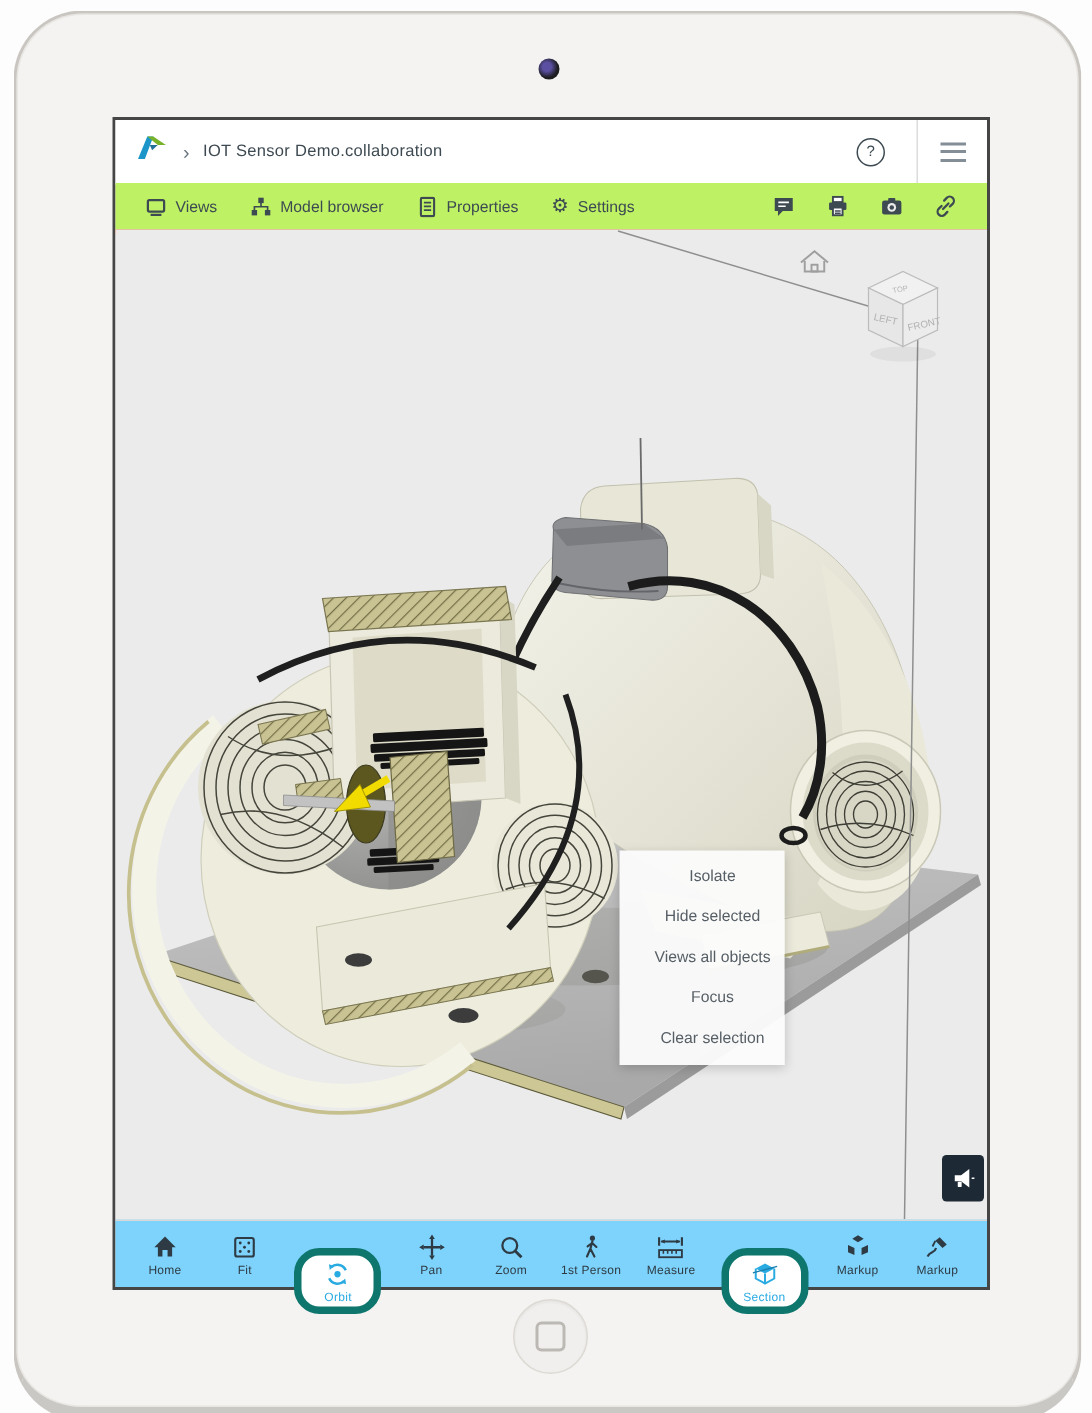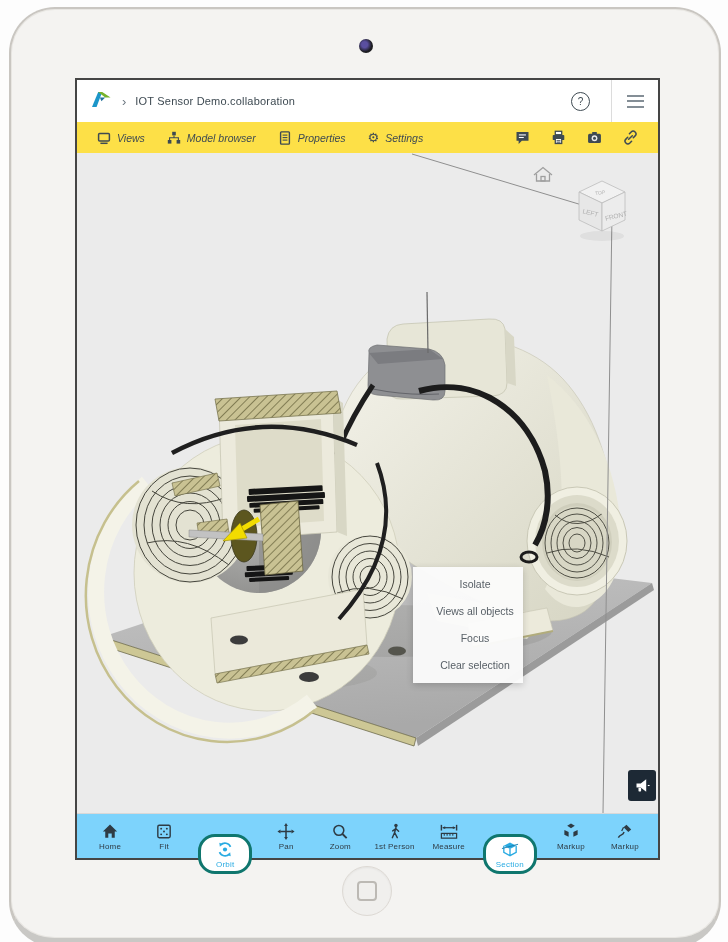--- a/index.html
+++ b/index.html
@@ -19,39 +19,39 @@
   
   .app-header{position:absolute;left:0;top:0;width:100%;height:42px;background:#fff;border-bottom:1px solid #e3e3e3;display:flex;align-items:center;}
   .logo{margin-left:15px;flex:0 0 auto;}
   .crumb-chev{color:#6b7680;font-size:13px;margin:0 9px 0 10px;}
   .doc-title{font-size:11px;color:#3e4a52;letter-spacing:.2px;}
   .header-right{margin-left:auto;display:flex;align-items:center;height:100%;}
   .help-circle{width:17px;height:17px;border:1.3px solid #3e4a52;border-radius:50%;display:flex;align-items:center;justify-content:center;font-size:10px;color:#3e4a52;margin-right:21px;}
   .menu-burger{width:46px;height:100%;border-left:1px solid #dcdcdc;display:flex;flex-direction:column;align-items:center;justify-content:center;gap:3.5px;}
   .menu-burger span{display:block;width:17px;height:2px;background:#848e96;}
   
-  .app-toolbar{position:absolute;left:0;top:42px;width:100%;height:31px;background:#fde047;border-bottom:3px solid #ef4444;display:flex;align-items:center;font-style:italic;}
+  .app-toolbar{position:absolute;left:0;top:42px;width:100%;height:31px;background:#bef264;border-bottom:3px solid #ef4444;display:flex;align-items:center;}
   .tb-item{display:flex;align-items:center;gap:6px;margin-left:22px;font-size:10.5px;color:#3e4a52;}
   .tb-item:first-child{margin-left:20px;}
   .tb-right{margin-left:auto;display:flex;align-items:center;gap:21px;margin-right:20px;}
   .uni{font-family:"DejaVu Sans",sans-serif;font-size:13px;color:#3e4a52;line-height:1;}
   
   .viewer{position:absolute;left:0;top:73px;width:581px;height:660px;background:#ebebeb;overflow:hidden;}
   .viewer svg.scene{position:absolute;left:0;top:0;}
   
   .context-menu{position:absolute;left:336px;top:414px;width:110px;background:rgba(251,251,251,.96);
         box-shadow:0 2px 7px rgba(0,0,0,.18);padding:4px 0;}
   .context-menu .mi{height:27px;line-height:27px;padding-left:14px;font-size:10.5px;color:#575f66;white-space:nowrap;text-align:center;}
   
   .megaphone-btn{position:absolute;right:2px;top:617px;width:28px;height:31px;background:#1d2935;border-radius:3px;display:flex;align-items:center;justify-content:center;}
   
   .bottom-toolbar{position:absolute;left:0;top:733px;width:100%;height:45px;background:#7dd3fc;border-top:1px solid #d8d8d8;display:flex;align-items:center;justify-content:space-between;padding:0 13px;box-sizing:border-box;}
   .tool{display:flex;flex-direction:column;align-items:center;justify-content:center;gap:1px;color:#2e3b44;min-width:40px;}
   .tool .tlabel{font-size:8px;letter-spacing:.2px;}
-  .tool.active{border:3px solid #0f766e;border-radius:17px;padding:3px 9px 2px 9px;color:#29abe2;background:#fff;min-width:30px;margin-top:36px;}
+  .tool.active{border:5px solid #0f766e;border-radius:17px;padding:3px 9px 2px 9px;color:#29abe2;background:#fff;min-width:30px;margin-top:36px;}
   .tool svg{display:block;}
 </style>
 </head>
 <body>
 
 <div class="stage">
   <div class="device">
     <div class="camera"></div>
 
     <div class="screen">
@@ -294,20 +294,21 @@
           </g>
           <g stroke="#9f9f9f" stroke-width="1.3" fill="none">
             <path d="M 457,22 L 466,14.5 L 475,22"></path>
             <path d="M 459.5,21 L 459.5,28 L 472.5,28 L 472.5,21"></path>
             <rect x="464" y="23.5" width="4" height="4.5"></rect>
           </g>
         </svg>
 
         <div class="context-menu">
           <div class="mi">Isolate</div>
+          <div class="mi">Hide selected</div>
           <div class="mi">Views all objects</div>
           <div class="mi">Focus</div>
           <div class="mi">Clear selection</div>
         </div>
 
         <div class="megaphone-btn">
           <svg width="17" height="17" viewBox="0 0 17 17">
             <path d="M2.5,6.5 h4.2 l5.5,-4.2 v12.4 l-5.5,-4.2 h-4.2 z" fill="#ffffff"></path>
             <rect x="4.5" y="10.8" width="2.6" height="3.6" rx="0.6" fill="#ffffff"></rect>
             <line x1="13.8" y1="8.5" x2="15.6" y2="8.5" stroke="#ffffff" stroke-width="1.1"></line>

